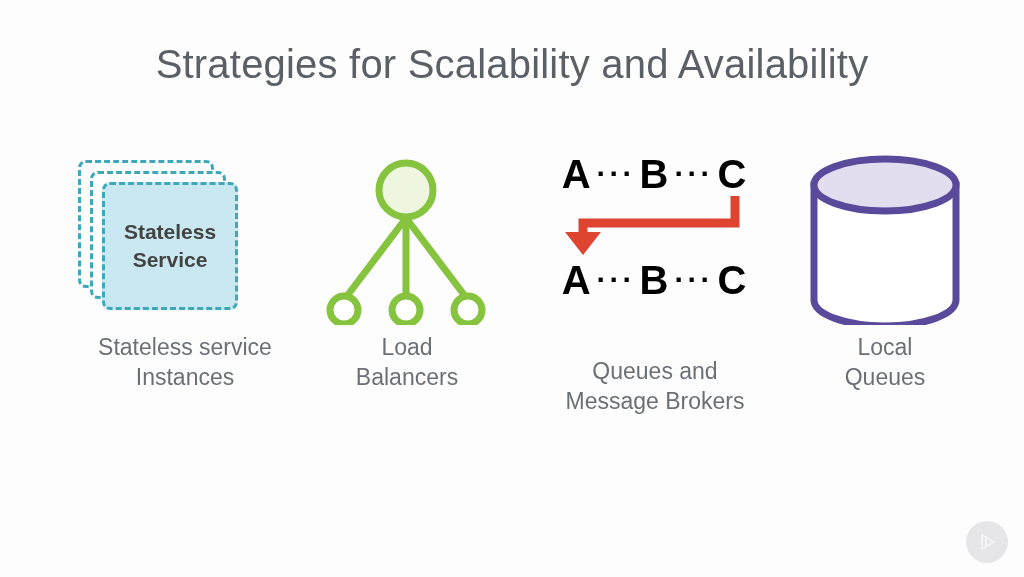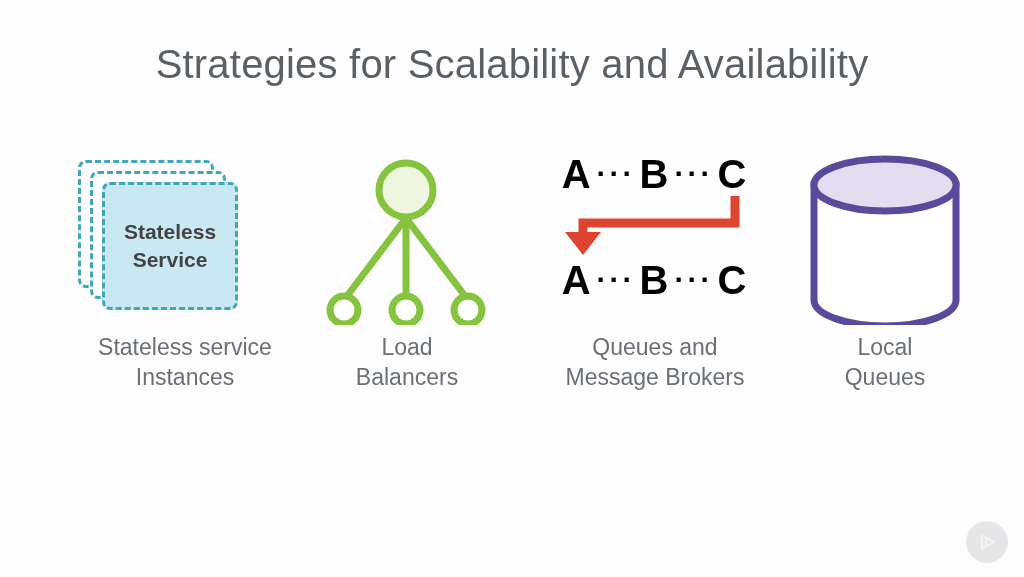--- a/index.html
+++ b/index.html
@@ -182,21 +182,21 @@
 
       <svg id="queue-svg" width="230" height="185" viewBox="0 0 230 185">
         <path d="M 195 56 L 195 83 L 43 83 L 43 97" fill="none" stroke="#de4430" stroke-width="9" stroke-linejoin="miter" stroke-linecap="butt"></path>
         <polygon points="25,92 61,92 43,115" fill="#de4430"></polygon>
       </svg>
 
       <div class="queue-row" id="queue-row-bottom">
         <span>A</span><span class="queue-dots">···</span><span>B</span><span class="queue-dots">···</span><span>C</span>
       </div>
     </div>
-    <div class="caption" style="white-space:pre-line;">Queues and
+    <div class="caption" style="white-space:pre-line;margin-top:24px;">Queues and
 Message Brokers</div>
   </div>
 
   <div class="column" id="col-caching">
     <div class="icon-area">
       <svg id="db-svg" width="230" height="185" viewBox="0 0 230 185">
         <path d="M 44 45 L 44 160 A 71 26 0 0 0 186 160 L 186 45 Z" fill="#ffffff" stroke="#5b4a9b" stroke-width="7"></path>
         <ellipse cx="115" cy="45" rx="71" ry="26" fill="#e2ddef" stroke="#5b4a9b" stroke-width="7"></ellipse>
       </svg>
     </div>

